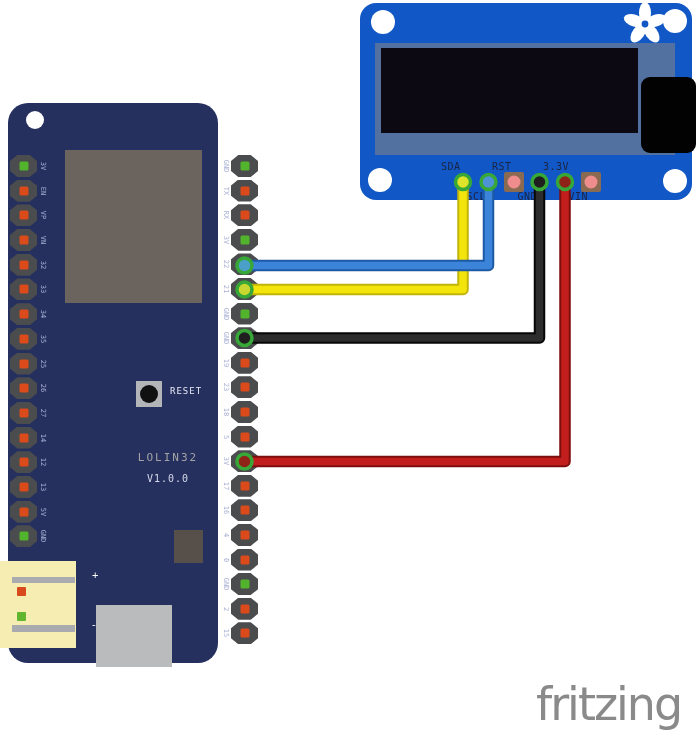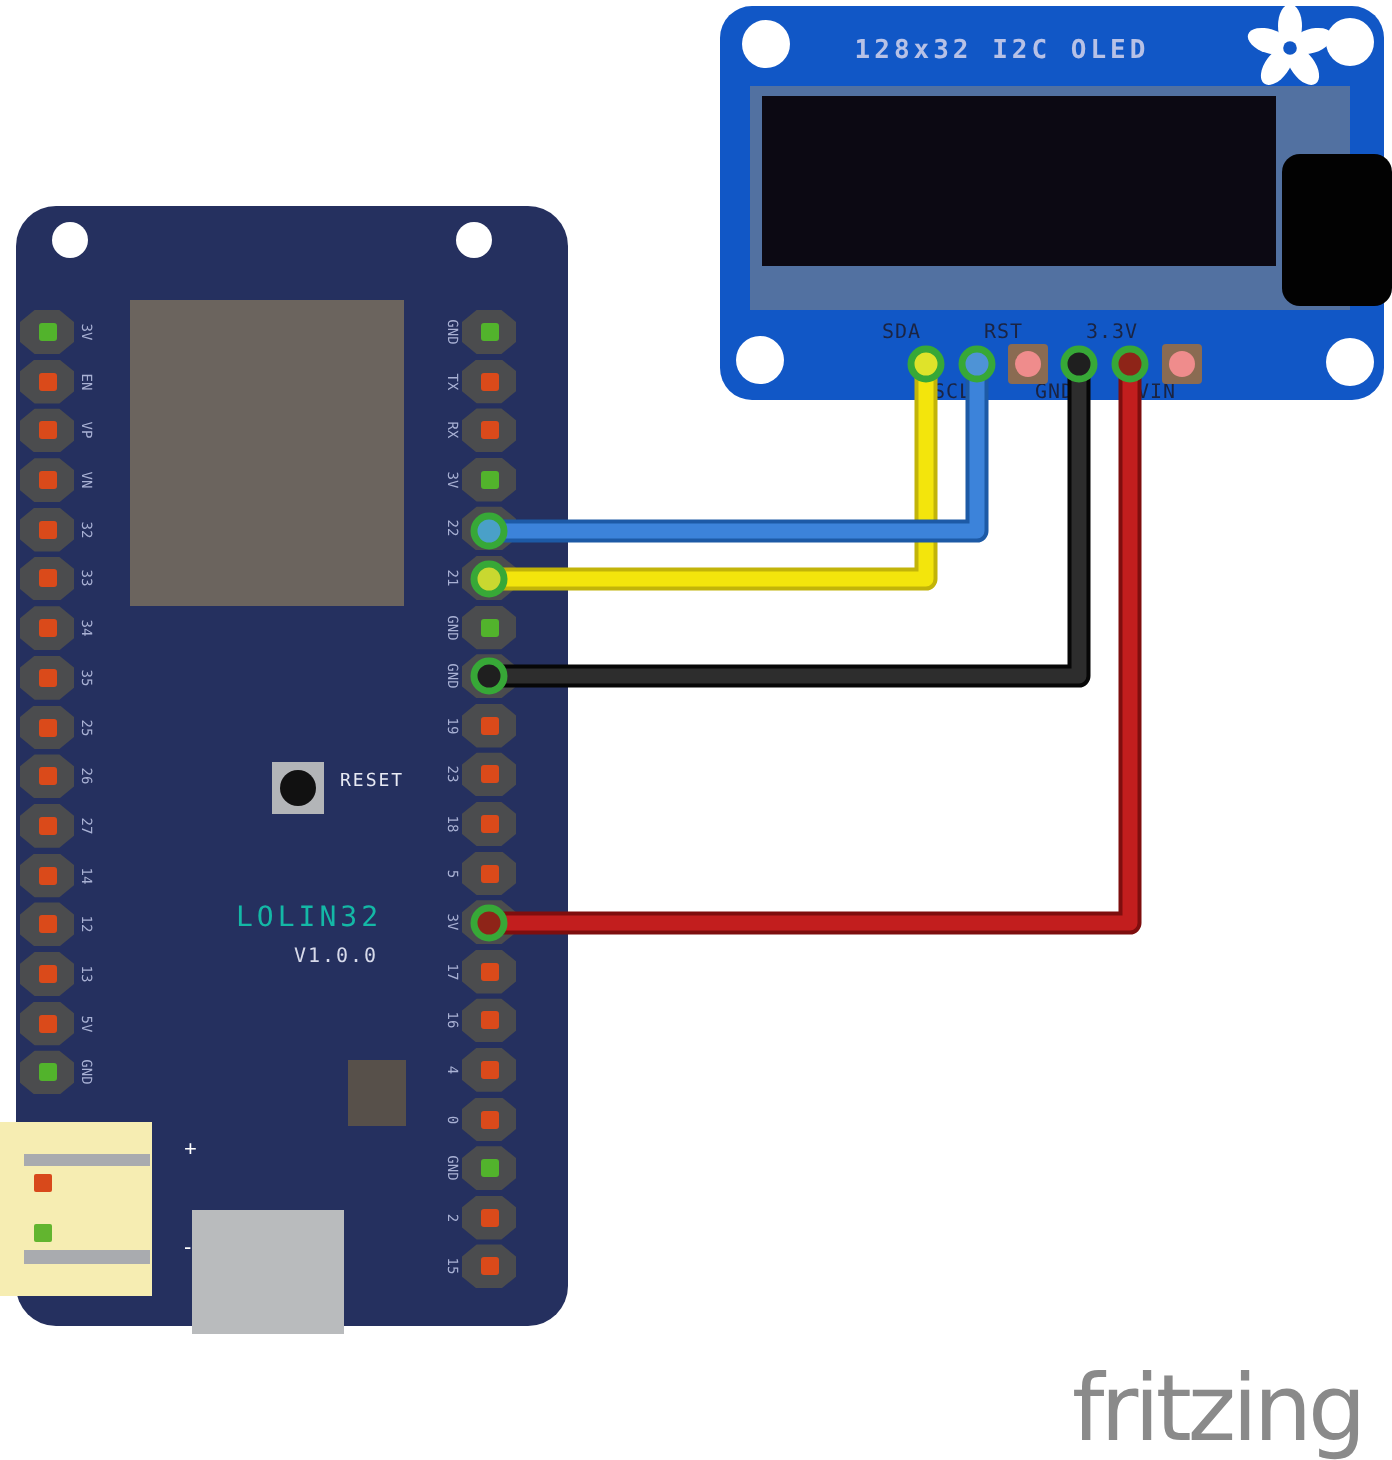--- a/index.html
+++ b/index.html
@@ -1,28 +1,28 @@
 <!DOCTYPE html>
 <html><head>
 <meta charset="utf-8">
 <style>
   html,body{margin:0;padding:0;}
   body{width:696px;height:730px;overflow:hidden;background:#ffffff;position:relative;
        font-family:"DejaVu Sans Mono","Liberation Mono",monospace;}
   .abs{position:absolute;}
   
-  #esp32{left:8px;top:103px;width:276px;height:560px;border-radius:20px;background:#25305F;}
+  #esp32{left:8px;top:103px;width:210px;height:560px;border-radius:20px;background:#25305F;}
   .hole{border-radius:50%;background:#ffffff;}
   #esp-chip{left:57px;top:47px;width:137px;height:153px;background:#6B645E;}
   #esp-chip2{left:166px;top:427px;width:29px;height:33px;background:#57504A;}
   #reset-btn{left:128px;top:278px;width:26px;height:26px;background:#B3B5B8;}
   #reset-btn .btn-dot{position:absolute;left:50%;top:50%;transform:translate(-50%,-50%);
        width:18px;height:18px;border-radius:50%;background:#111111;}
   #reset-lbl{left:162px;top:283px;font-size:9px;letter-spacing:1px;color:#E8EAF4;}
-  #board-name{left:110px;top:348px;width:100px;text-align:left;font-size:14px;letter-spacing:2px;color:#14b8a6;}
+  #board-name{left:110px;top:348px;width:100px;text-align:center;font-size:11px;letter-spacing:2px;color:#a3a3a3;}
   #board-ver{left:110px;top:370px;width:100px;text-align:center;font-size:10px;letter-spacing:1px;color:#D7DAEA;}
   #battery{left:-8px;top:458px;width:76px;height:87px;background:#F6EDB2;}
   .bat-bar{left:12px;width:63px;height:6px;background:#A9ABAF;}
   .bat-sq{left:17px;width:9px;height:9px;border-radius:1px;}
   #bat-plus{left:84px;top:466px;color:#fff;font-size:11px;font-family:"Liberation Sans",sans-serif;}
   #bat-minus{left:84px;top:515px;color:#fff;font-size:11px;font-family:"Liberation Sans",sans-serif;}
   #usb{left:88px;top:502px;width:76px;height:62px;background:#B9BBBD;}
   .hdr{position:absolute;display:flex;flex-direction:column;width:27px;}
   #lh{left:2px;top:52px;gap:2.7px;}
   #rh{left:223px;top:52px;gap:2.6px;}
@@ -274,21 +274,20 @@
   <svg class="abs" style="left:262px;top:-2px;" width="46" height="46" viewBox="-23 -23 46 46">
     <g fill="#ffffff">
       <ellipse cx="0" cy="-11" rx="6" ry="11"></ellipse>
       <ellipse cx="0" cy="-11" rx="6" ry="11" transform="rotate(72)"></ellipse>
       <ellipse cx="0" cy="-11" rx="6" ry="11" transform="rotate(144)"></ellipse>
       <ellipse cx="0" cy="-11" rx="6" ry="11" transform="rotate(216)"></ellipse>
       <ellipse cx="0" cy="-11" rx="6" ry="11" transform="rotate(288)"></ellipse>
     </g>
     <circle r="3.4" fill="#1157C6"></circle>
   </svg>
-  <div id="oled-title" class="abs">128x32 I2C OLED</div>
   <div id="oled-frame" class="abs"></div>
   <div id="oled-bezel" class="abs"></div>
   <div id="oled-conn" class="abs"></div>
   <div class="abs opin-lbl" style="left:81px;top:158px;">SDA</div>
   <div class="abs opin-lbl" style="left:106.5px;top:188px;">SCL</div>
   <div class="abs opin-lbl" style="left:132px;top:158px;">RST</div>
   <div class="abs opin-lbl" style="left:157.5px;top:188px;">GND</div>
   <div class="abs opin-lbl" style="left:183px;top:158px;">3.3V</div>
   <div class="abs opin-lbl" style="left:208.5px;top:188px;">VIN</div>
   <div class="abs pad" style="left:144px;top:169px;">

